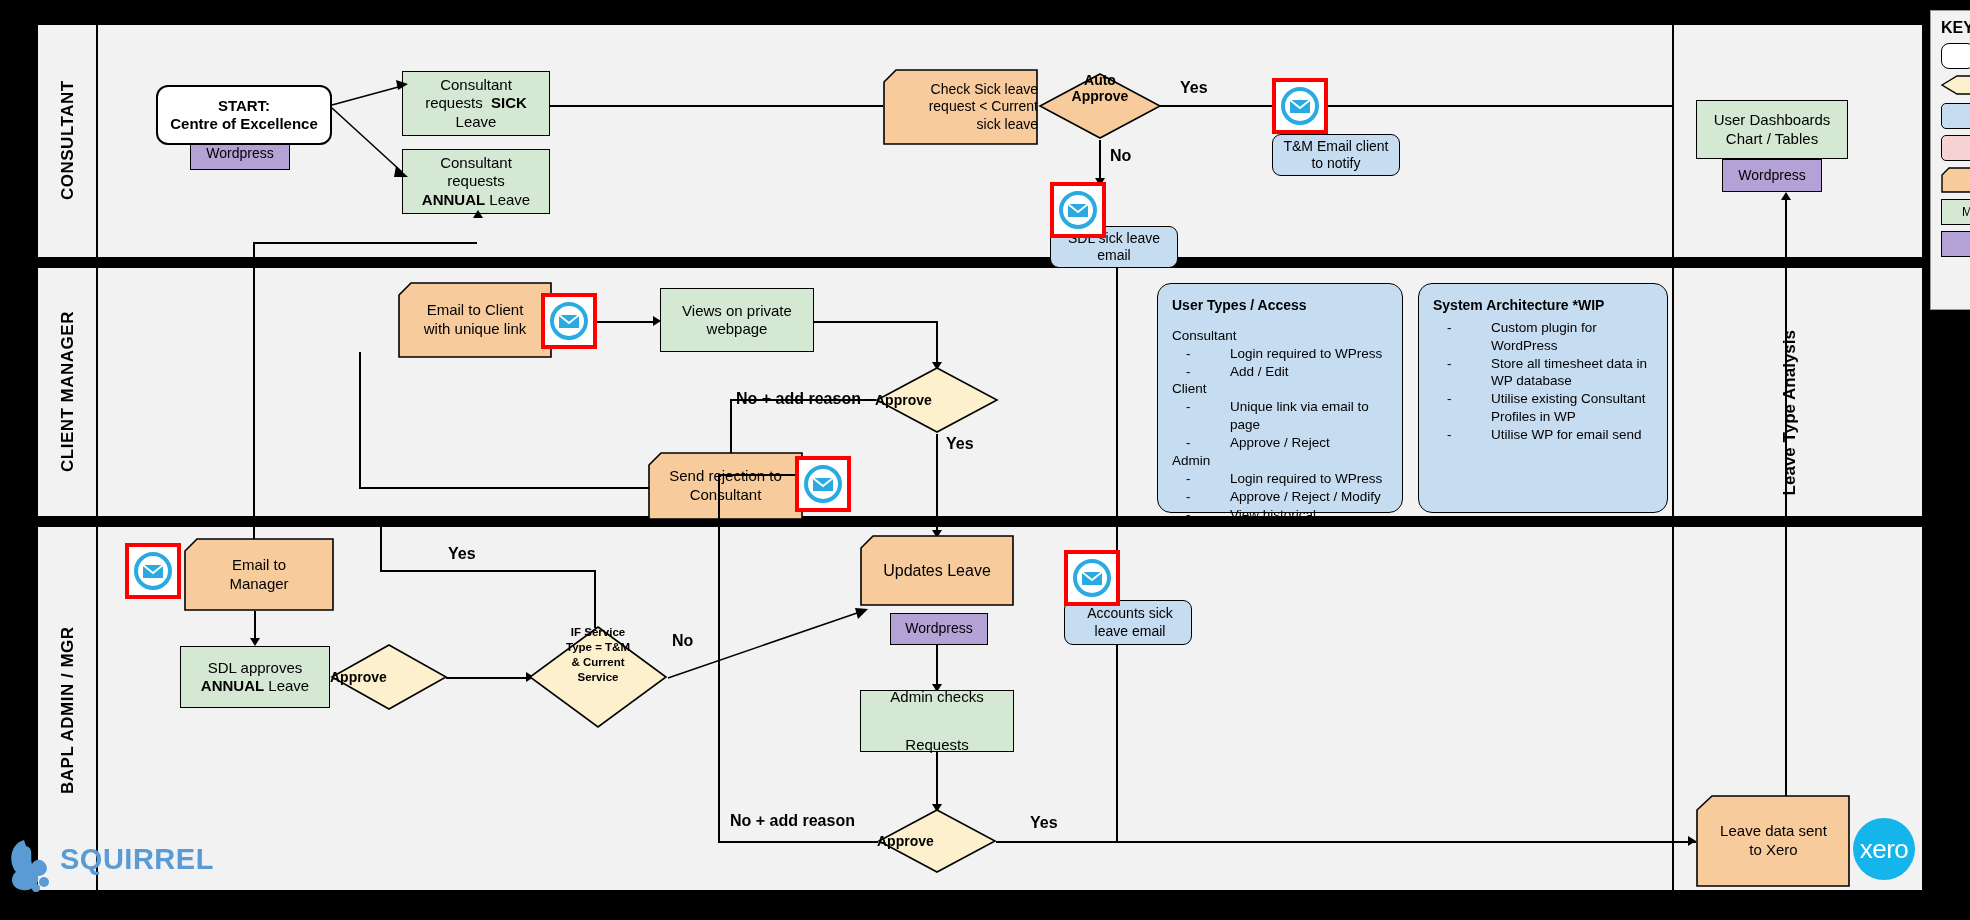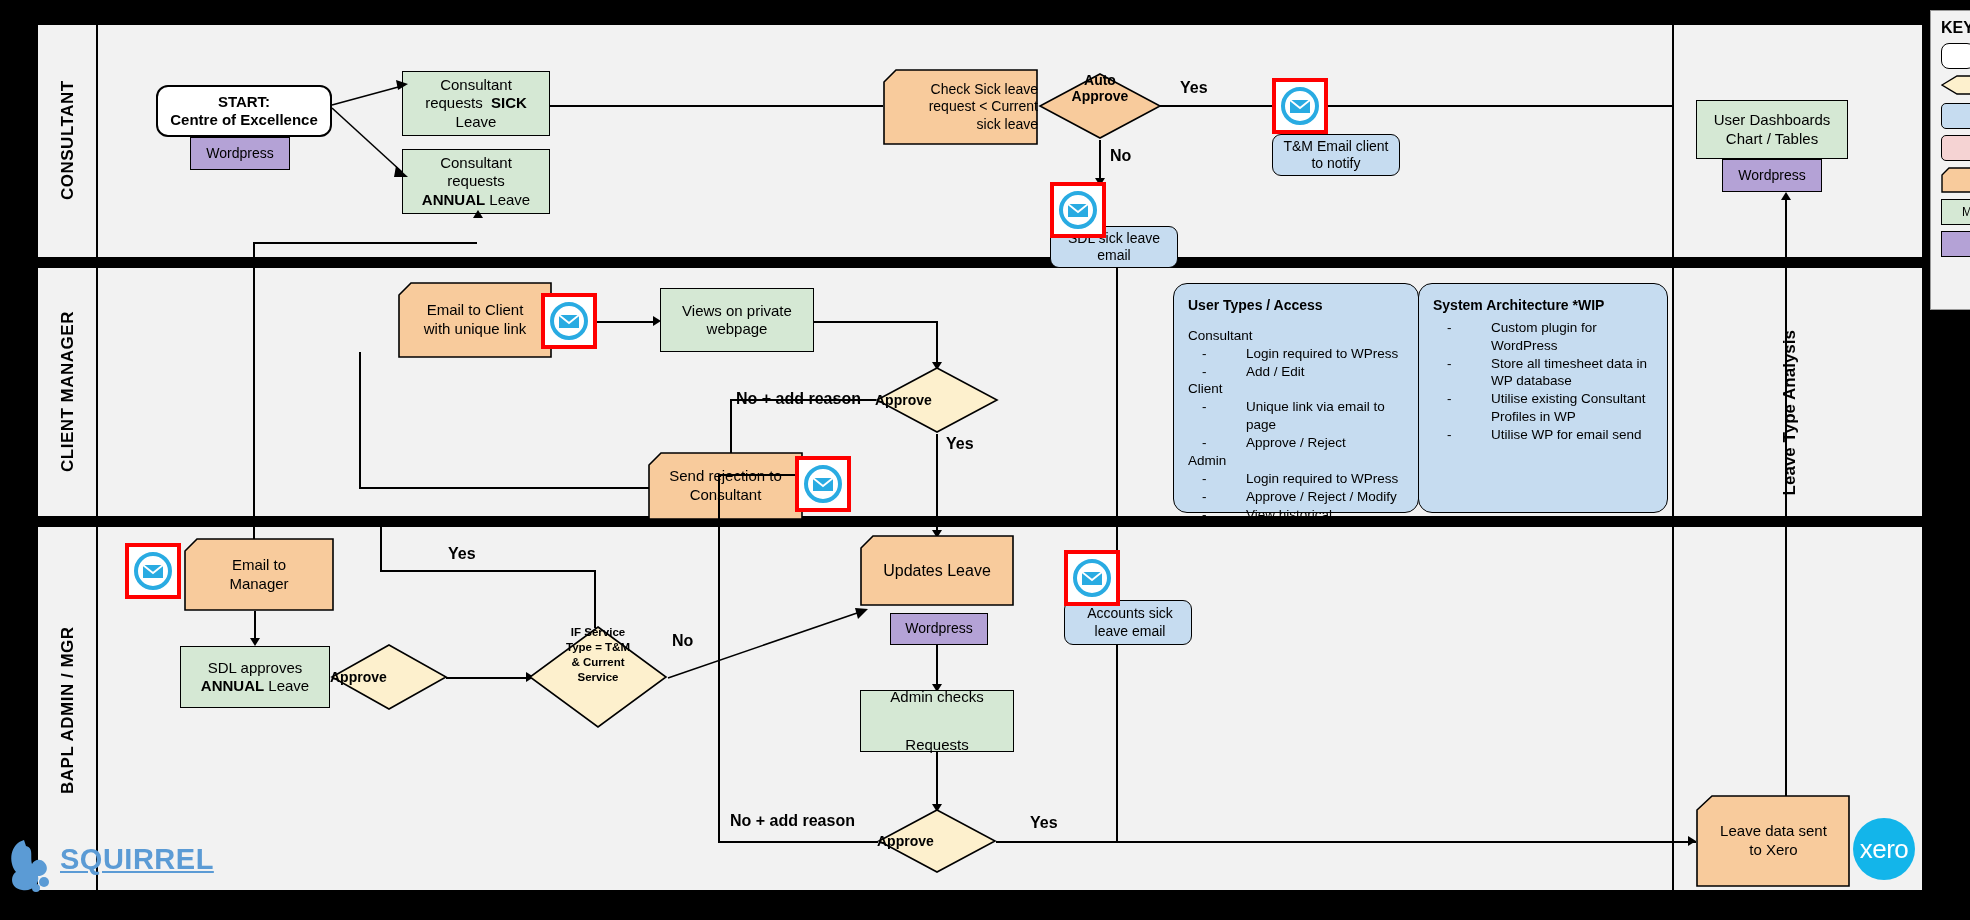--- a/index.html
+++ b/index.html
@@ -66,21 +66,21 @@
 
   .arch li { padding-left:44px; }
 
   
   .xero { position:absolute; border-radius:50%; background:#13b5ea;
           display:flex; align-items:center; justify-content:center;
           color:#fff; font-size:26px; letter-spacing:-.5px; }
 
   
   .squirrel-text { position:absolute; color:#5b9bd5; font-weight:bold;
-                   font-size:29px; letter-spacing:.5px;text-decoration:underline; }
+                   font-size:29px; letter-spacing:.5px; }
 
   
   .keypanel { position:absolute; background:#f2f2f2; border:1.4px solid #999; }
   .keypanel h3 { margin:0; padding:8px 10px 6px 10px; font-size:16px; font-weight:bold; }
   .keyrow { position:relative; margin:0 0 6px 10px; height:26px; }
   .keyswatch { width:34px; height:26px; border:1.5px solid #000; }
 
   .ltype { position:absolute; writing-mode:vertical-rl; transform:rotate(180deg);
            font-weight:bold; font-size:17px; color:#000; }
 </style>
@@ -95,21 +95,21 @@
 
   <div class="lane-divider" style="left:96px; top:25px; width:1.6px; height:865px; background:#000;"></div>
 
   <div class="lane-label" style="left:48px; top:40px; width:40px; height:200px;">CONSULTANT</div>
   <div class="lane-label" style="left:48px; top:280px; width:40px; height:224px;">CLIENT MANAGER</div>
   <div class="lane-label" style="left:48px; top:540px; width:40px; height:340px;">BAPL ADMIN / MGR</div>
 
   <div class="ltype" style="left:1780px; top:330px;">Leave Type Analysis</div>
   <div class="lane-divider" style="left:1672px; top:25px; width:1.6px; height:865px;"></div>
 
-  <div class="node white rounded" style="left:156px; top:85px; width:176px; height:52px; border-width:2px; flex-direction:column; font-weight:bold; font-size:15px; z-index:4;">
+  <div class="node white rounded" style="left:156px; top:85px; width:176px; height:60px; border-width:2px; flex-direction:column; font-weight:bold; font-size:15px; z-index:4;">
     <span>START:</span>
     <span>Centre of Excellence</span>
   </div>
   <div class="node purple" style="left:190px; top:137px; width:100px; height:33px; font-size:14px; z-index:3;">Wordpress</div>
 
   <div class="node green" style="left:402px; top:71px; width:148px; height:65px; flex-direction:column;">
     <span>Consultant</span>
     <span>requests&nbsp;&nbsp;<b>SICK</b></span>
     <span>Leave</span>
   </div>
@@ -261,21 +261,21 @@
     <svg width="40" height="40" viewBox="0 0 40 40">
       <circle cx="20" cy="20" r="17" fill="none" stroke="#29abe2" stroke-width="4"></circle>
       <rect x="10" y="14" width="20" height="13" fill="#29abe2"></rect>
       <polyline points="10,14 20,22 30,14" fill="none" stroke="#fff" stroke-width="1.8"></polyline>
     </svg>
   </div>
 
   <div class="ln lnh" style="left:359px; top:487px; width:290px;"></div>
   <div class="ln lnv" style="left:359px; top:352px; width:1.6px; height:135px;"></div>
 
-  <div class="infobox" style="left:1157px; top:283px; width:246px; height:230px;margin-left:16px;">
+  <div class="infobox" style="left:1157px; top:283px; width:246px; height:230px;">
     <h4>User Types / Access</h4>
     <div class="grp">
       <div>Consultant</div>
       <ul>
         <li>Login required to WPress</li>
         <li>Add / Edit</li>
       </ul>
     </div>
     <div class="grp">
       <div>Client</div>

